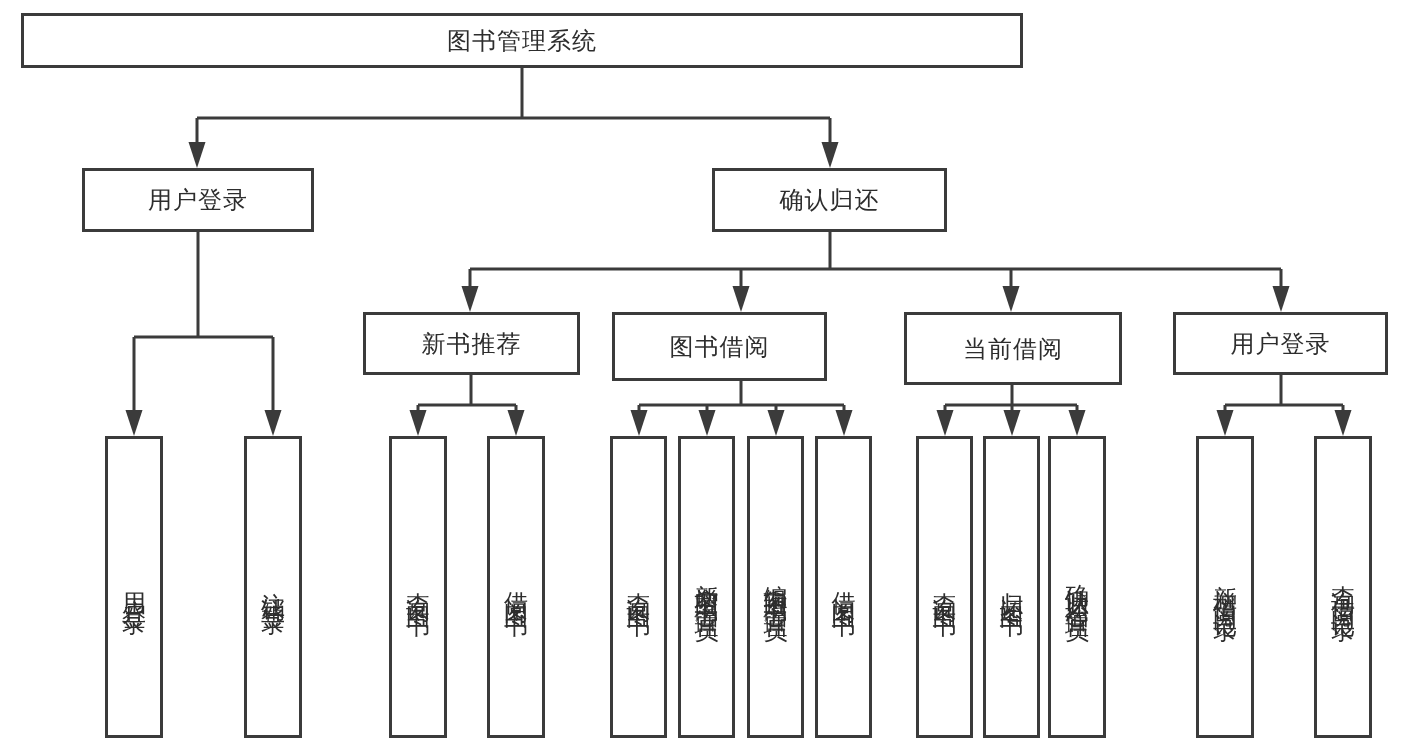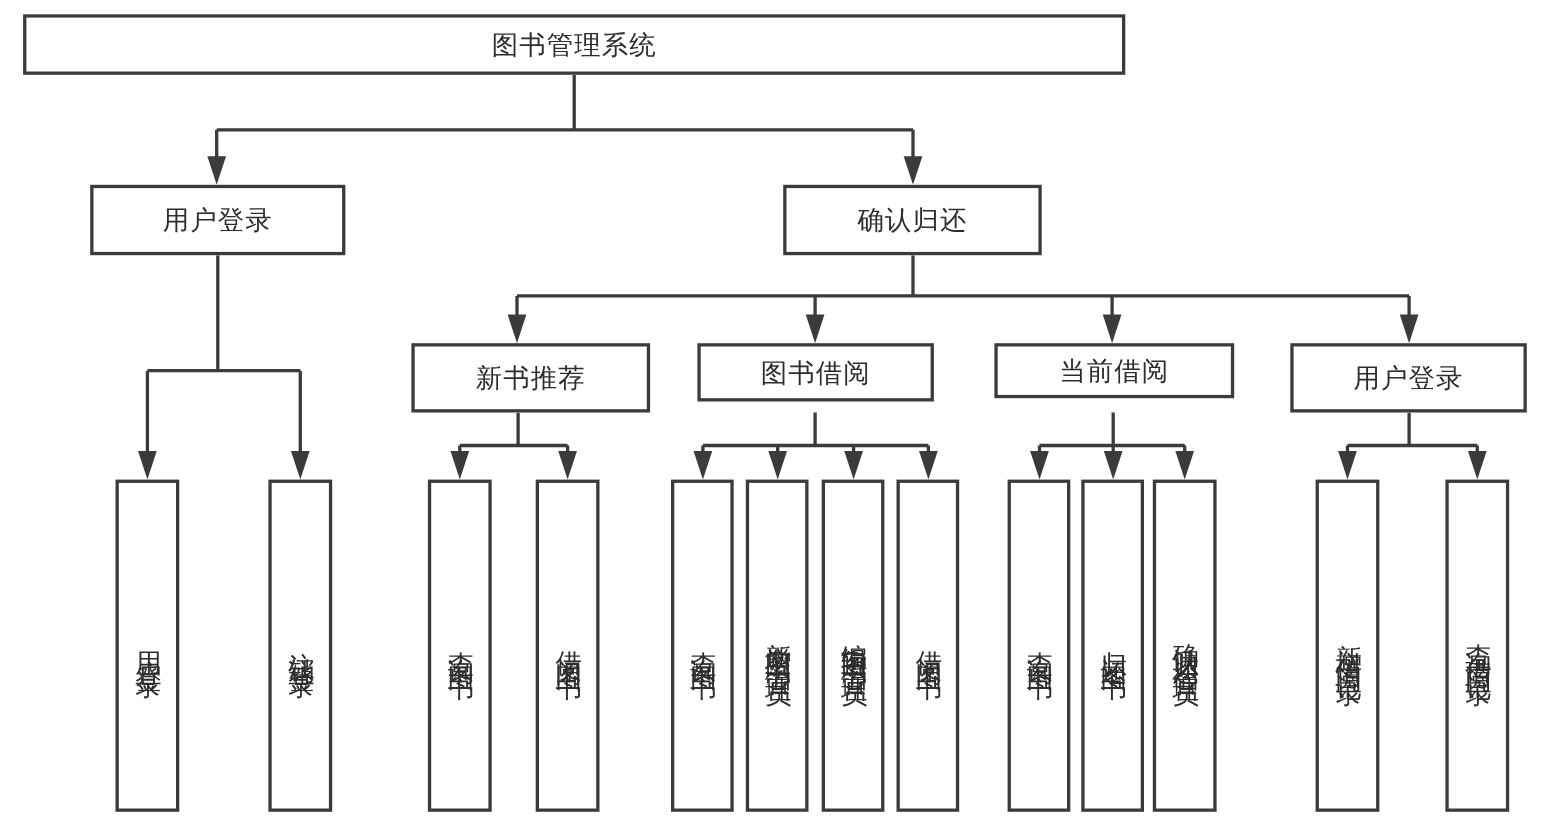--- a/index.html
+++ b/index.html
@@ -49,23 +49,23 @@
   }
   .box-v .vlabel.tight {
     letter-spacing: 5px;
   }
   
   #n-root  { left: 21px;   top: 13px;  width: 1002px; height: 55px; }
   
   #n-login { left: 82px;   top: 168px; width: 232px;  height: 64px; }
   #n-mgmt  { left: 712px;  top: 168px; width: 235px;  height: 64px; }
   
-  #n-newbook { left: 374px;  top: 312px; width: 217px; height: 63px; }
-  #n-borrow  { left: 634px;  top: 312px; width: 215px; height: 53px; }
-  #n-current { left: 904px;  top: 312px; width: 218px; height: 50px; }
+  #n-newbook { left: 363px;  top: 312px; width: 217px; height: 63px; }
+  #n-borrow  { left: 612px;  top: 312px; width: 215px; height: 69px; }
+  #n-current { left: 904px;  top: 312px; width: 218px; height: 73px; }
   #n-records { left: 1173px; top: 312px; width: 215px; height: 63px; }
   
   .leaf { top: 436px; height: 302px; }
   #f-userlogin   { left: 105px;  width: 58px; }
   #f-logout      { left: 244px;  width: 58px; }
   #f-query1      { left: 389px;  width: 58px; }
   #f-borrow1     { left: 487px;  width: 58px; }
   #f-query2      { left: 610px;  width: 57px; }
   #f-addbook     { left: 678px;  width: 57px; }
   #f-editbook    { left: 747px;  width: 57px; }

